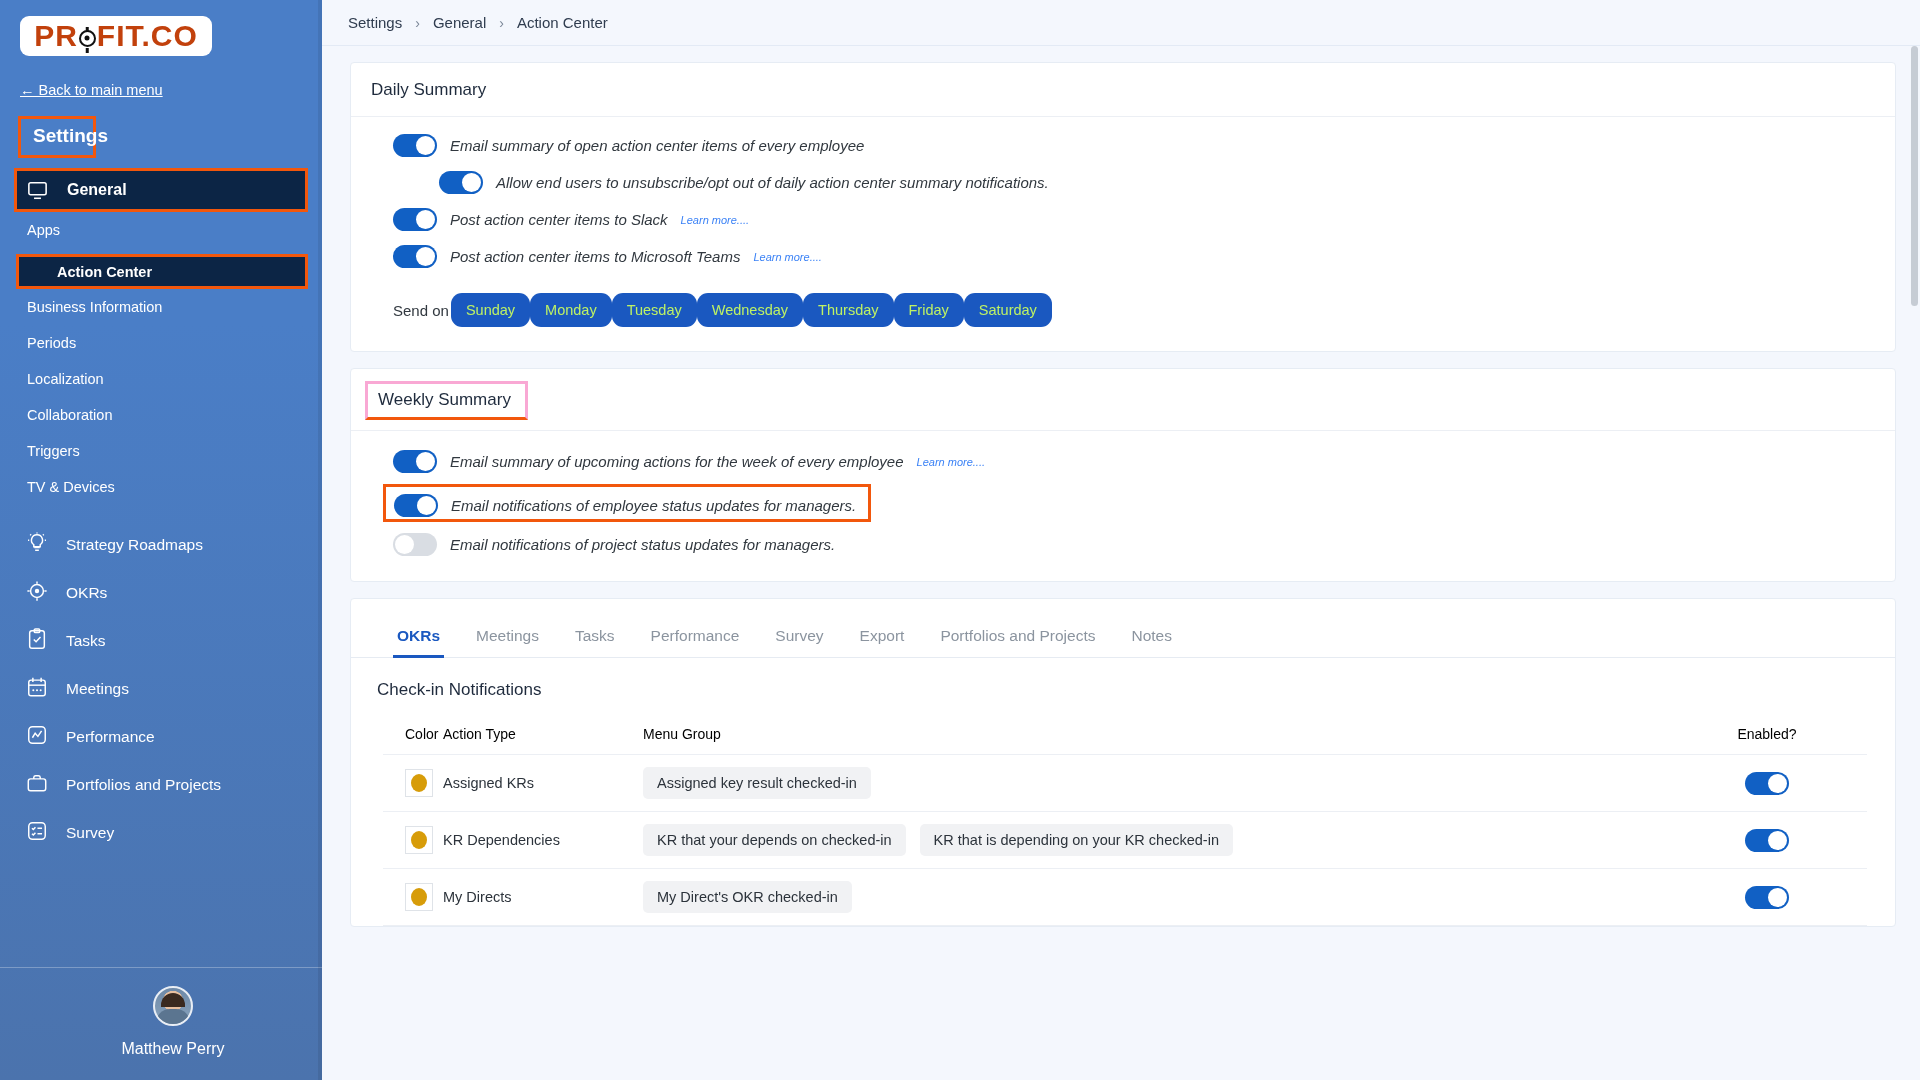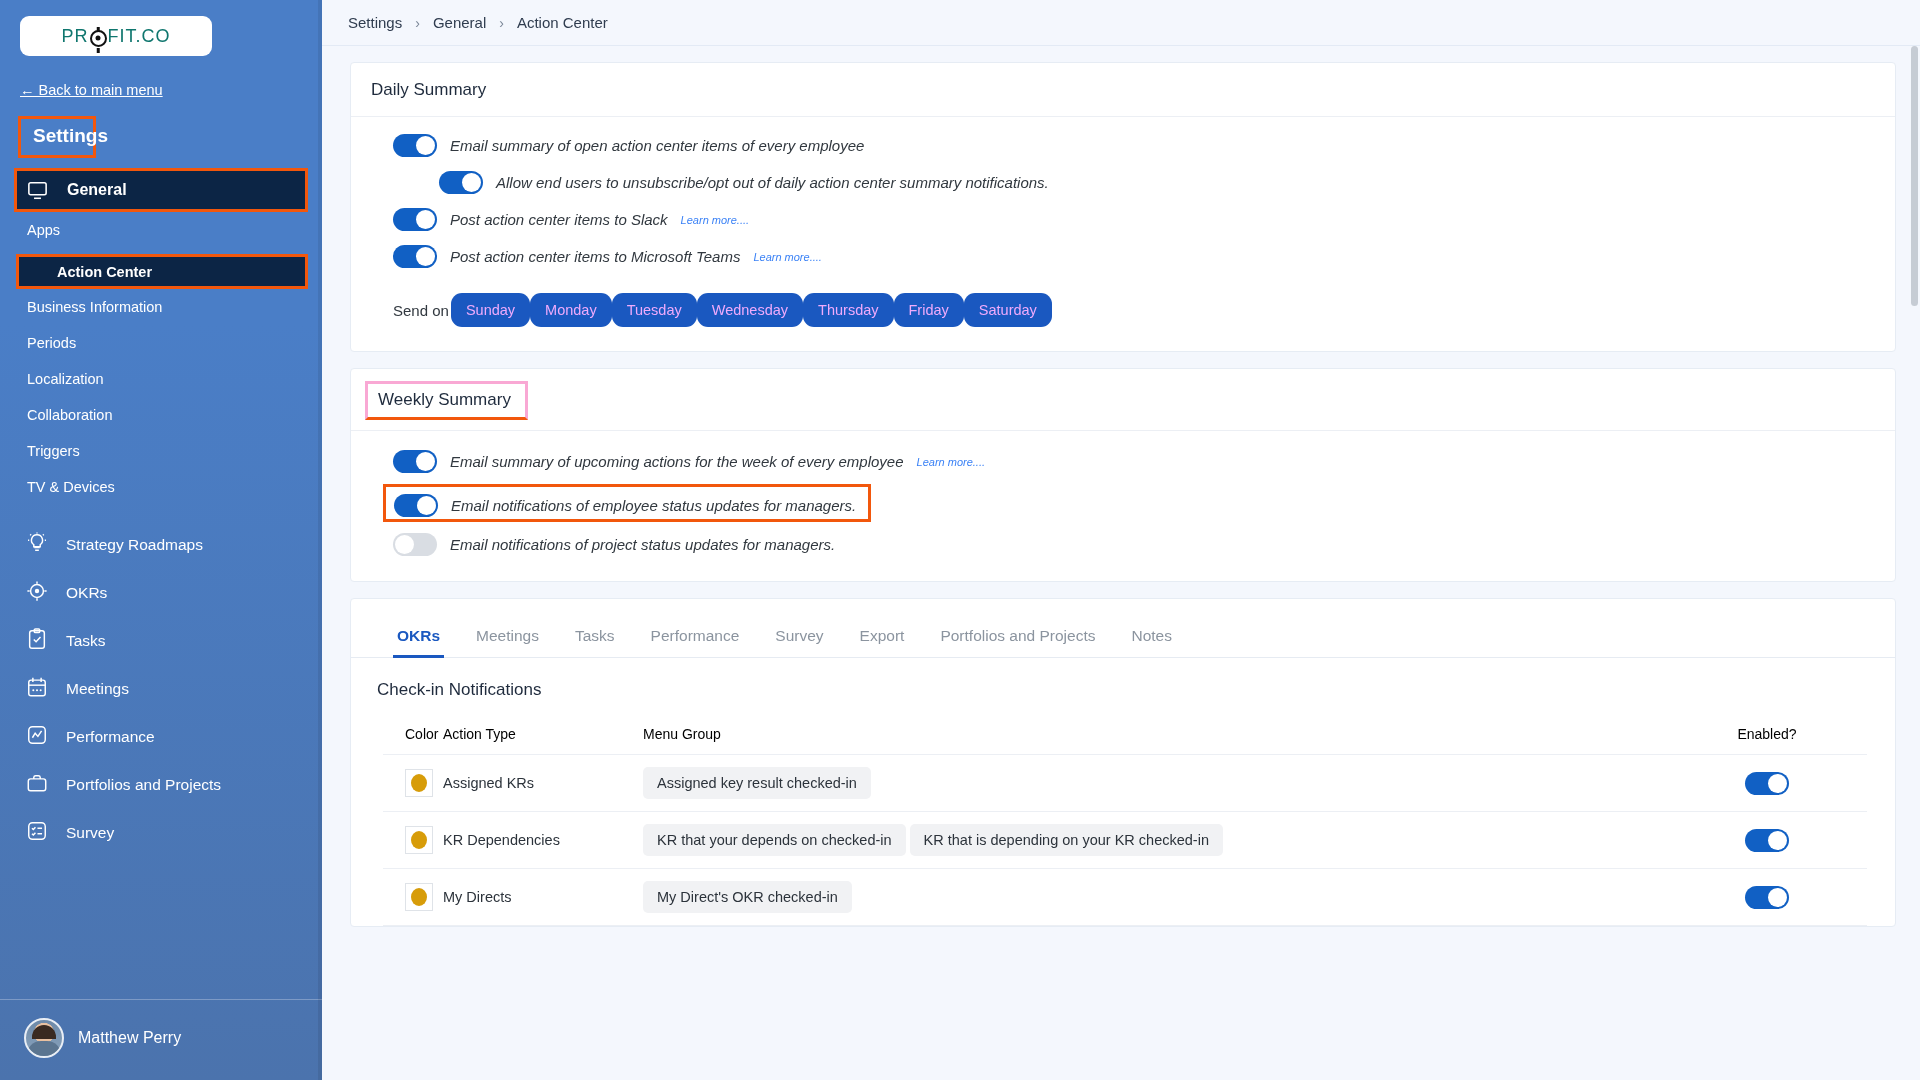--- a/index.html
+++ b/index.html
@@ -19,22 +19,22 @@
     display: flex; flex-direction: column;
   }
   .logo-wrap {
     margin: 16px 0 0 20px;
     background: #ffffff;
     border-radius: 9px;
     width: 192px; height: 40px;
     display: flex; align-items: center; justify-content: center;
   }
   .logo-text {
-    font-size: 18px; font-weight: normal; letter-spacing: 1px;
-    color: #0f766e; display: flex; align-items: center;
+    font-size: 30px; font-weight: bold; letter-spacing: 1px;
+    color: #c2410c; display: flex; align-items: center;
   }
   .logo-target {
     display:inline-block; width: 17px; height: 17px;
     border: 2.5px solid #111; border-radius: 50%;
     position: relative; margin: 0 1px; top: 2px;
   }
   .logo-target::before {
     content:""; position:absolute; left:50%; top:50%;
     width:5px;height:5px;background:#111;border-radius:50%;
     transform:translate(-50%,-50%);
@@ -74,21 +74,21 @@
   .main-nav-item {
     display:flex; align-items:center; gap:18px;
     color:#fff; font-size:15.5px; padding: 11px 0 11px 26px; cursor:pointer;
   }
   .profile-sep {
     border-top: 1px solid rgba(255,255,255,.28);
     margin-top: auto;
   }
   .profile {
     display:flex; align-items:center; gap:14px;
-    padding: 18px 0 22px 24px; cursor:pointer;
+    padding: 18px 0 22px 24px; cursor:pointer;flex-direction:column;
   }
   .avatar {
     width:40px;height:40px;border-radius:50%;
     background: radial-gradient(circle at 50% 36%, #e8c0a0 0 34%, transparent 35%),
                 linear-gradient(180deg,#6d89a8 0%,#8aa4bd 100%);
     border:2px solid #e9eef5; position:relative; overflow:hidden;
   }
   .avatar::before {
     content:""; position:absolute; left:50%; top:5px; transform:translateX(-50%);
     width:24px; height:14px; background:#3a2a20; border-radius:12px 12px 0 0;
@@ -151,21 +151,21 @@
     padding: 7px 12px 2px 8px; display:inline-flex; width: fit-content;
   }
   .lrn { color:#3b82f6; cursor:pointer; font-size:11px; }
 
   .sendon-row {
     display:flex; align-items:center; gap:0;
     padding: 18px 0 24px 42px;
   }
   .sendon-label { font-size:15px; color:#31383f; margin-right:2px; }
   .day-btn {
-    background:#1a58c0; color:#f0abfc; font-size:14.5px;
+    background:#1a58c0; color:#bef264; font-size:14.5px;
     border:none; border-radius:11px; padding: 9px 15px; cursor:pointer;
     font-family:"Liberation Sans", sans-serif;
   }
 
   .tabs {
     display:flex; gap:0; padding: 20px 0 0 28px;
     border-bottom: 1px solid #e6ebf2;
   }
   .tab {
     font-size:15.5px; color:#8b949f; padding: 8px 18px 12px 18px;
@@ -192,21 +192,21 @@
   .th-menu { }
   .th-enabled { width: 200px; text-align:center !important; }
   .color-cell { padding-left: 22px !important; }
   .color-swatch {
     width:28px;height:28px;border:1px solid #dfe3e8;
     display:flex;align-items:center;justify-content:center;
   }
   .color-dot { width:16px;height:18px;border-radius:50%;background:#d79c09; }
   .chip {
     display:inline-block; background:#f1f2f4; border-radius:5px;
-    padding: 8px 14px; font-size:14.5px; color:#2c333b; margin-right:0;
+    padding: 8px 14px; font-size:14.5px; color:#2c333b; margin-right:10px;
     cursor:pointer;
   }
   .enabled-cell { text-align:center; }
   .enabled-cell .toggle { margin: 0 auto; }
   .content-scroll {
     position:absolute; right:2px; top:46px; width:7px; height:260px;
     background:#c6ccd4; border-radius:4px;
   }
 </style>
 </head>

